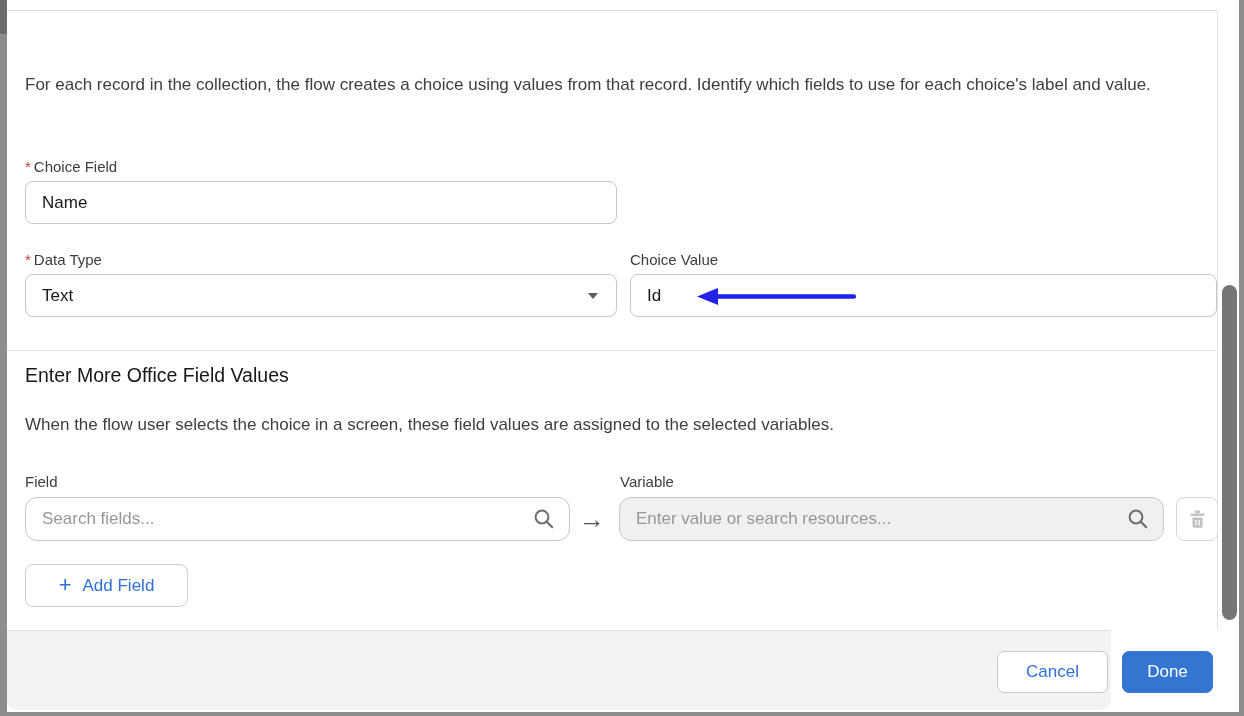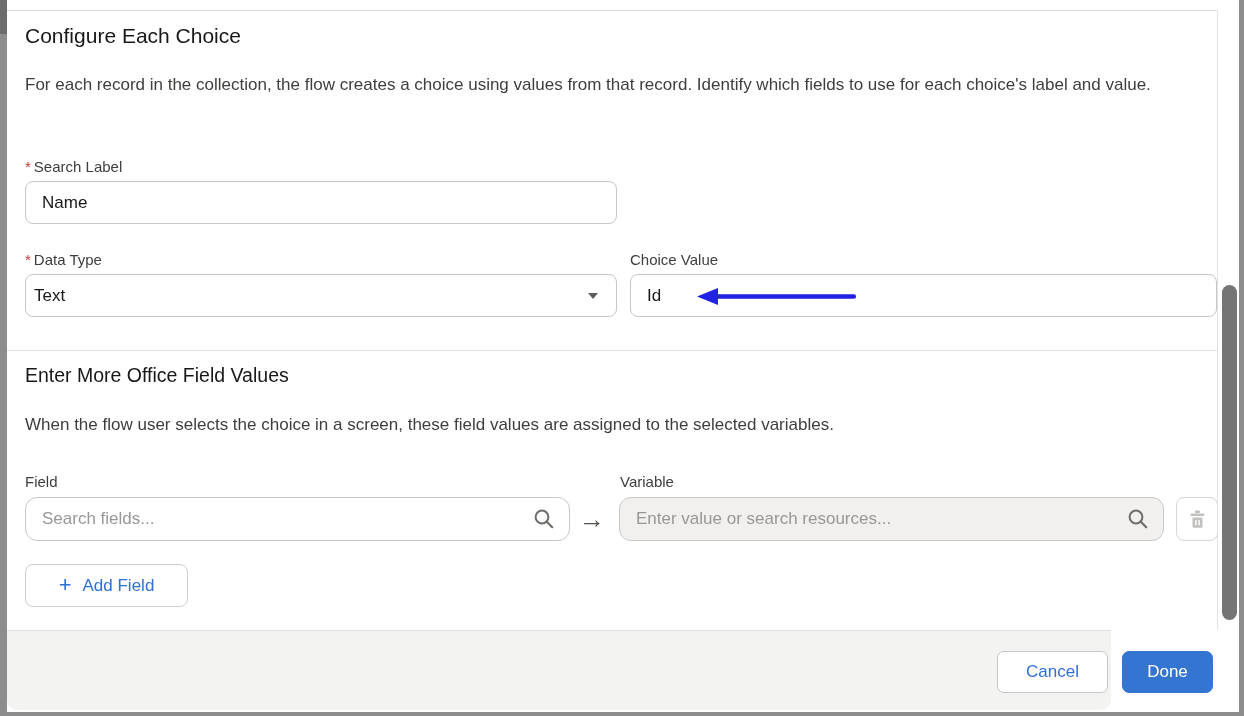--- a/index.html
+++ b/index.html
@@ -33,21 +33,21 @@
 
   .text-input { position:absolute; height:43px; border:1px solid #c9c7c5; border-radius:8px;
                 background:#fff; font-family:"Liberation Sans",sans-serif; font-size:17px;
                 color:#181818; padding:0 16px; outline:none; }
   #input-choice-label { left:25px;  top:181px; width:592px; }
   #input-choice-value { left:630px; top:274px; width:587px; }
 
   .combobox { position:absolute; left:25px; top:274px; width:592px; height:43px;
               border:1px solid #c9c7c5; border-radius:8px; background:#fff;
               display:flex; align-items:center; justify-content:space-between;
-              padding:0 18px 0 8px; font-size:17px; color:#181818; cursor:pointer; }
+              padding:0 18px 0 16px; font-size:17px; color:#181818; cursor:pointer; }
   .tri-down { width:0; height:0; border-left:5.5px solid transparent;
               border-right:5.5px solid transparent; border-top:6.5px solid #5c5c5c; }
 
   .arrow-annotation { position:absolute; left:697px; top:287px; }
 
   .divider { position:absolute; left:7px; top:350px; width:1210px; height:1px; background:#e3e3e0; }
 
   .input-wrap { position:absolute; height:44px; border:1px solid #c9c7c5; border-radius:12px;
                 background:#fff; display:flex; align-items:center; }
   #field-search    { left:25px;  top:497px; width:545px; }
@@ -77,25 +77,24 @@
   .cancel-btn { left:990px; width:111px; background:#fff; border:1px solid #c9c7c5; color:#2e6fdb; }
   .done-btn   { left:1115px; width:91px; background:#3575d2; border:1px solid #3575d2; color:#ffffff; }
 </style>
 </head>
 <body>
 
 <div class="frame">
 
   <div class="hairline-top"></div>
 
-  <div class="h1">Configure Each Choice</div>
   <div class="para p1">For each record in the collection, the flow creates a choice using values from that record. Identify which fields to use for each choice's label and value.</div>
 
   <div class="lbl" id="lbl-choice-label">
-    <span class="req">*</span><span>Search Label</span>
+    <span class="req">*</span><span>Choice Field</span>
   </div>
   <input class="text-input" id="input-choice-label" type="text" value="Name" style="">
 
   <div class="lbl" id="lbl-data-type">
     <span class="req">*</span><span>Data Type</span>
   </div>
   <div class="combobox">
     <span>Text</span>
     <span class="tri-down"></span>
   </div>

